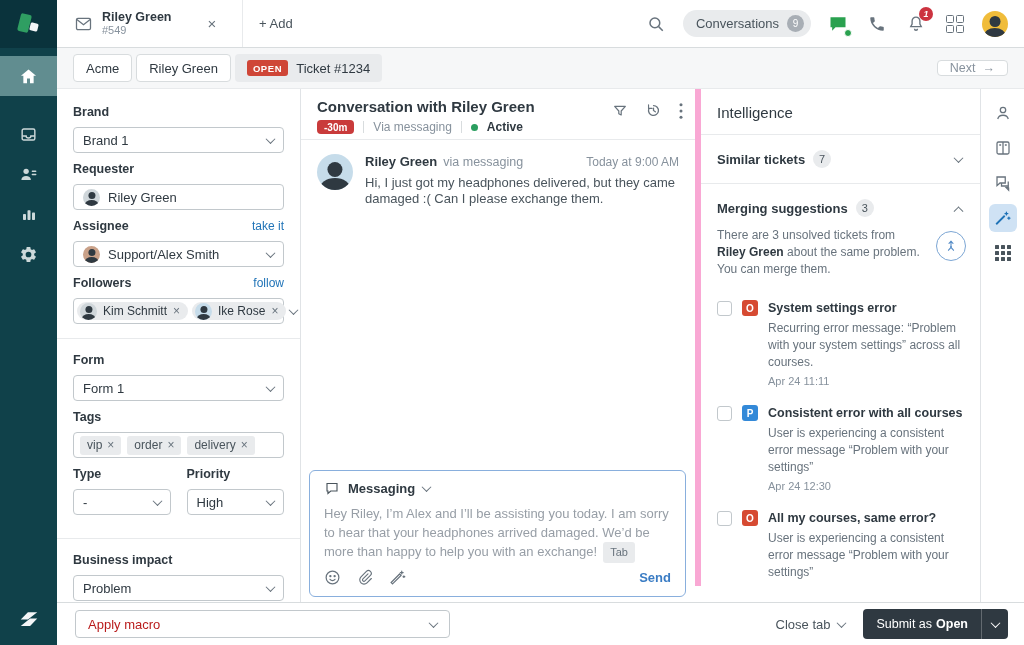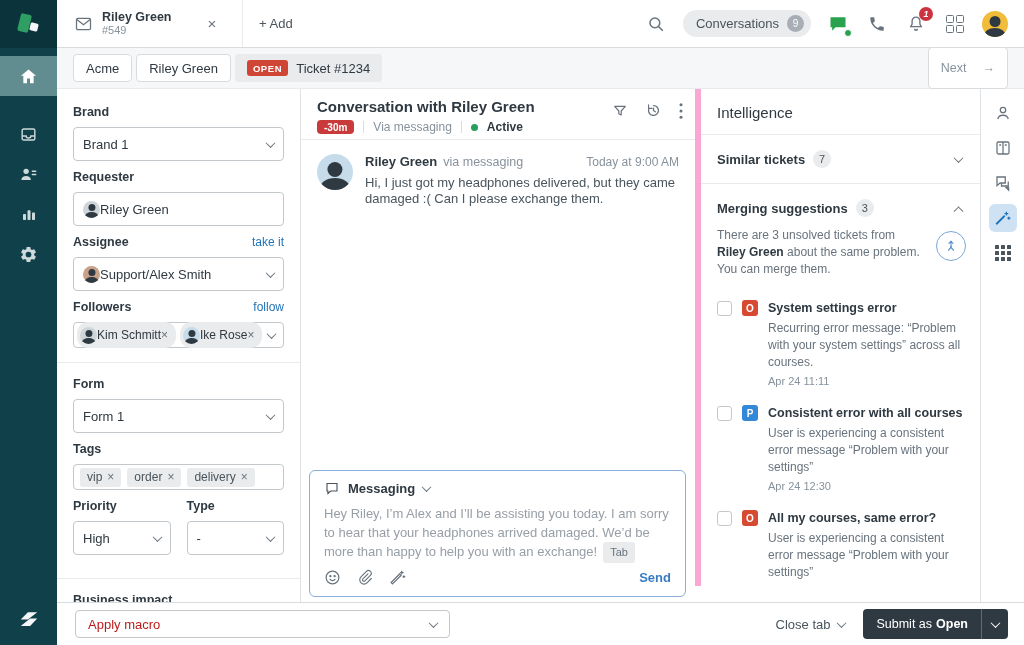--- a/index.html
+++ b/index.html
@@ -40,33 +40,33 @@
   .av-blue{background:#c6dcea}
   .av-gray{background:#cfd6da}
   .av-tan{background:#c9a189}
 
   
   #crumb-row{left:57px;top:48px;right:0;height:41px;background:#f6f7f8;border-bottom:1px solid #e8eaec;display:flex;align-items:center;padding:0 16px}
   .crumb{height:28px;display:flex;align-items:center;padding:0 12px;font-size:13px;color:#2f3941}
   .crumb.white{background:#fff;border:1px solid #d8dcde;border-radius:4px;margin-right:4px}
   .crumb.gray{background:#e9ebed;border-radius:4px;gap:8px}
   .open-badge{background:#cf4637;color:#fff;font-size:9.5px;font-weight:700;letter-spacing:.6px;border-radius:3px;padding:2.5px 6px}
-  #next-btn{margin-left:auto;height:42px;display:flex;align-items:center;gap:16px;background:#fff;border:1px solid #d8dcde;border-radius:4px;padding:0 12px;color:#87929d;font-size:12.5px}
+  #next-btn{margin-left:auto;height:16px;display:flex;align-items:center;gap:7px;background:#fff;border:1px solid #d8dcde;border-radius:4px;padding:0 12px;color:#87929d;font-size:12.5px}
 
   
   #left-panel{left:57px;top:89px;width:244px;bottom:43px;background:#fff;border-right:1px solid #e0e3e6;padding:16px;overflow:hidden}
   .field{margin-bottom:9px}
   .f-label{display:flex;justify-content:space-between;align-items:baseline;font-size:12.5px;font-weight:700;margin-bottom:8px;line-height:14px}
   .f-link{color:#1f73b7;font-weight:400;font-size:12px}
-  .control{height:26px;border:1px solid #c2c8cc;border-radius:4px;background:#fff;display:flex;align-items:center;padding:16px 9px;font-size:13px;color:#2f3941;gap:0}
+  .control{height:26px;border:1px solid #c2c8cc;border-radius:4px;background:#fff;display:flex;align-items:center;padding:8px 9px;font-size:13px;color:#2f3941;gap:8px}
   .control .chev{margin-left:auto}
   .chev{width:7px;height:7px;border-right:1.5px solid #68737d;border-bottom:1.5px solid #68737d;transform:rotate(45deg) translate(-1px,-1px);flex:none}
   .chev.up{transform:rotate(225deg) translate(-2px,-2px)}
   .mini-av{width:17px;height:17px}
-  .pill{display:flex;align-items:center;background:#e9ebed;border-radius:11px;height:26px;padding:0 8px 0 3px;font-size:12px;color:#2f3941;flex:none}
+  .pill{display:flex;align-items:center;gap:6px;background:#e9ebed;border-radius:11px;height:18px;padding:0 8px 0 3px;font-size:12px;color:#2f3941;flex:none}
   .pill .x{color:#68737d;font-size:12px}
   .tagchip{display:flex;align-items:center;gap:5px;background:#e9ebed;border-radius:3px;height:19px;padding:0 7px;font-size:12px;color:#49545c;flex:none}
   .divider{height:1px;background:#e8eaec;margin:14px -16px}
   .two-col{display:grid;grid-template-columns:1fr 1fr;column-gap:16px}
 
   
   #center{left:301px;top:89px;width:394px;bottom:43px;background:#fff}
   #conv-header{height:51px;border-bottom:1px solid #e8eaec;padding:9px 14px 0 16px;position:relative}
   #conv-title{font-size:15px;font-weight:700}
   .conv-meta{display:flex;align-items:center;gap:9px;margin-top:5px}
@@ -331,33 +331,33 @@
         </span>
       <span class="tagchip">
           <span>delivery</span>
           <span class="x" style="color:#68737d">×</span>
         </span>
     </div>
   </div>
   <div class="two-col">
     <div class="field">
       <div class="f-label">
+          <span>Type</span>
+        </div>
+      <div class="control">
+          <span>-</span>
+          <i class="chev"></i>
+        </div>
+    </div>
+    <div class="field">
+      <div class="f-label">
           <span>Priority</span>
         </div>
       <div class="control">
           <span>High</span>
-          <i class="chev"></i>
-        </div>
-    </div>
-    <div class="field">
-      <div class="f-label">
-          <span>Type</span>
-        </div>
-      <div class="control">
-          <span>-</span>
           <i class="chev"></i>
         </div>
     </div>
   </div>
   <div class="divider"></div>
   <div class="field">
     <div class="f-label">
         <span>Business impact</span>
       </div>
     <div class="control">

